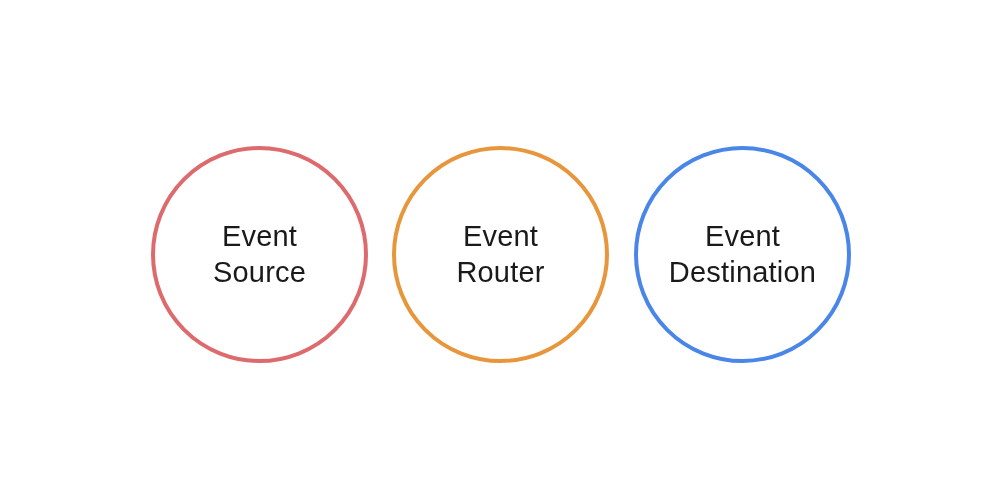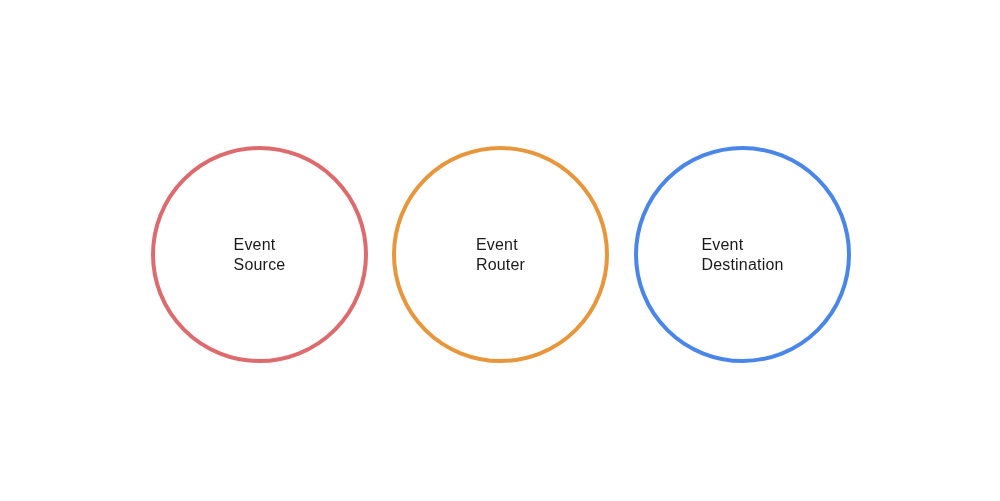--- a/index.html
+++ b/index.html
@@ -26,23 +26,23 @@
     background: #ffffff;
     display: flex;
     align-items: center;
     justify-content: center;
   }
   .node-1 { left: 151px; }
   .node-2 { left: 392px; }
   .node-3 { left: 634px; }
   .node-label {
     display: block;
-    font-size: 16px;
+    font-size: 29px;
     line-height: 1.22;
-    text-align: left;
+    text-align: center;
     white-space: pre-line;
     letter-spacing: 0.2px;
   }
 </style>
 </head>
 <body>
 
 <div class="canvas" style="color: rgb(26, 26, 26);">
 
   <div class="node node-1" style="border-color: rgb(221, 107, 110);">

